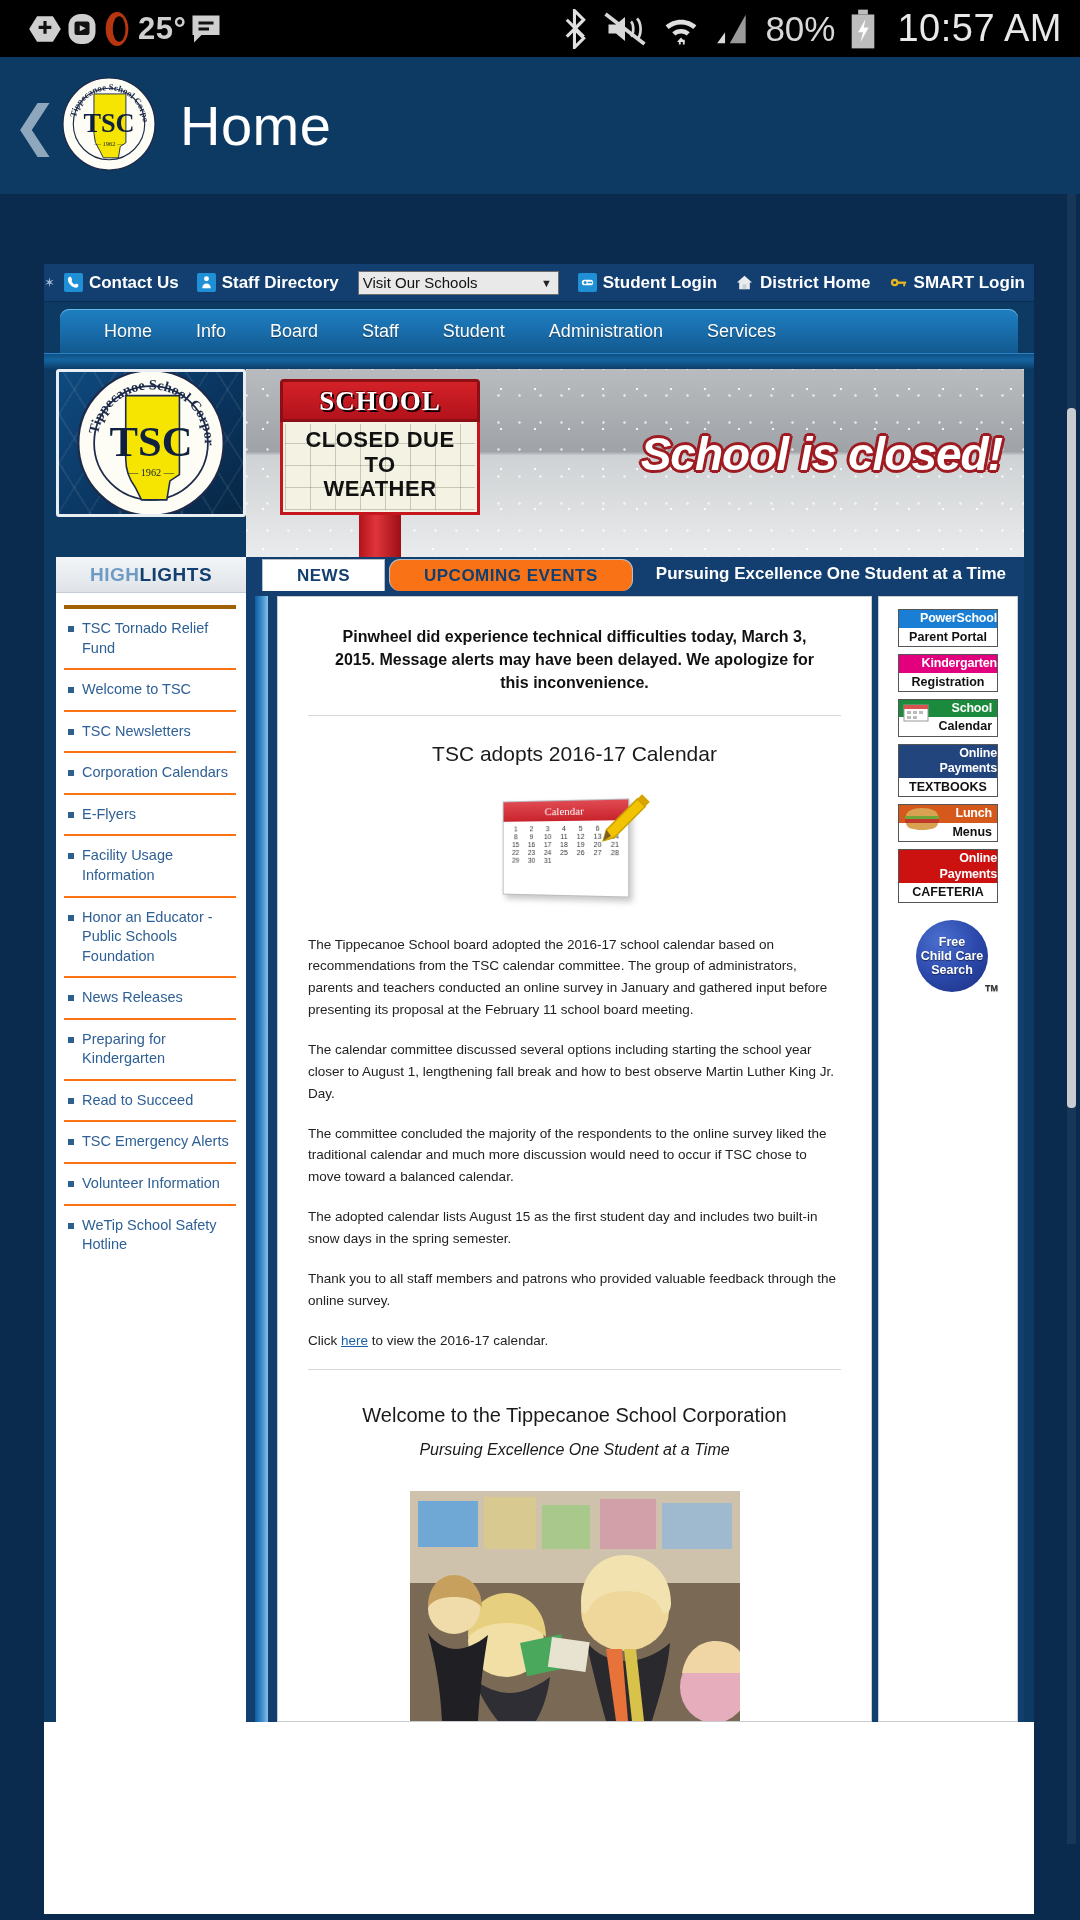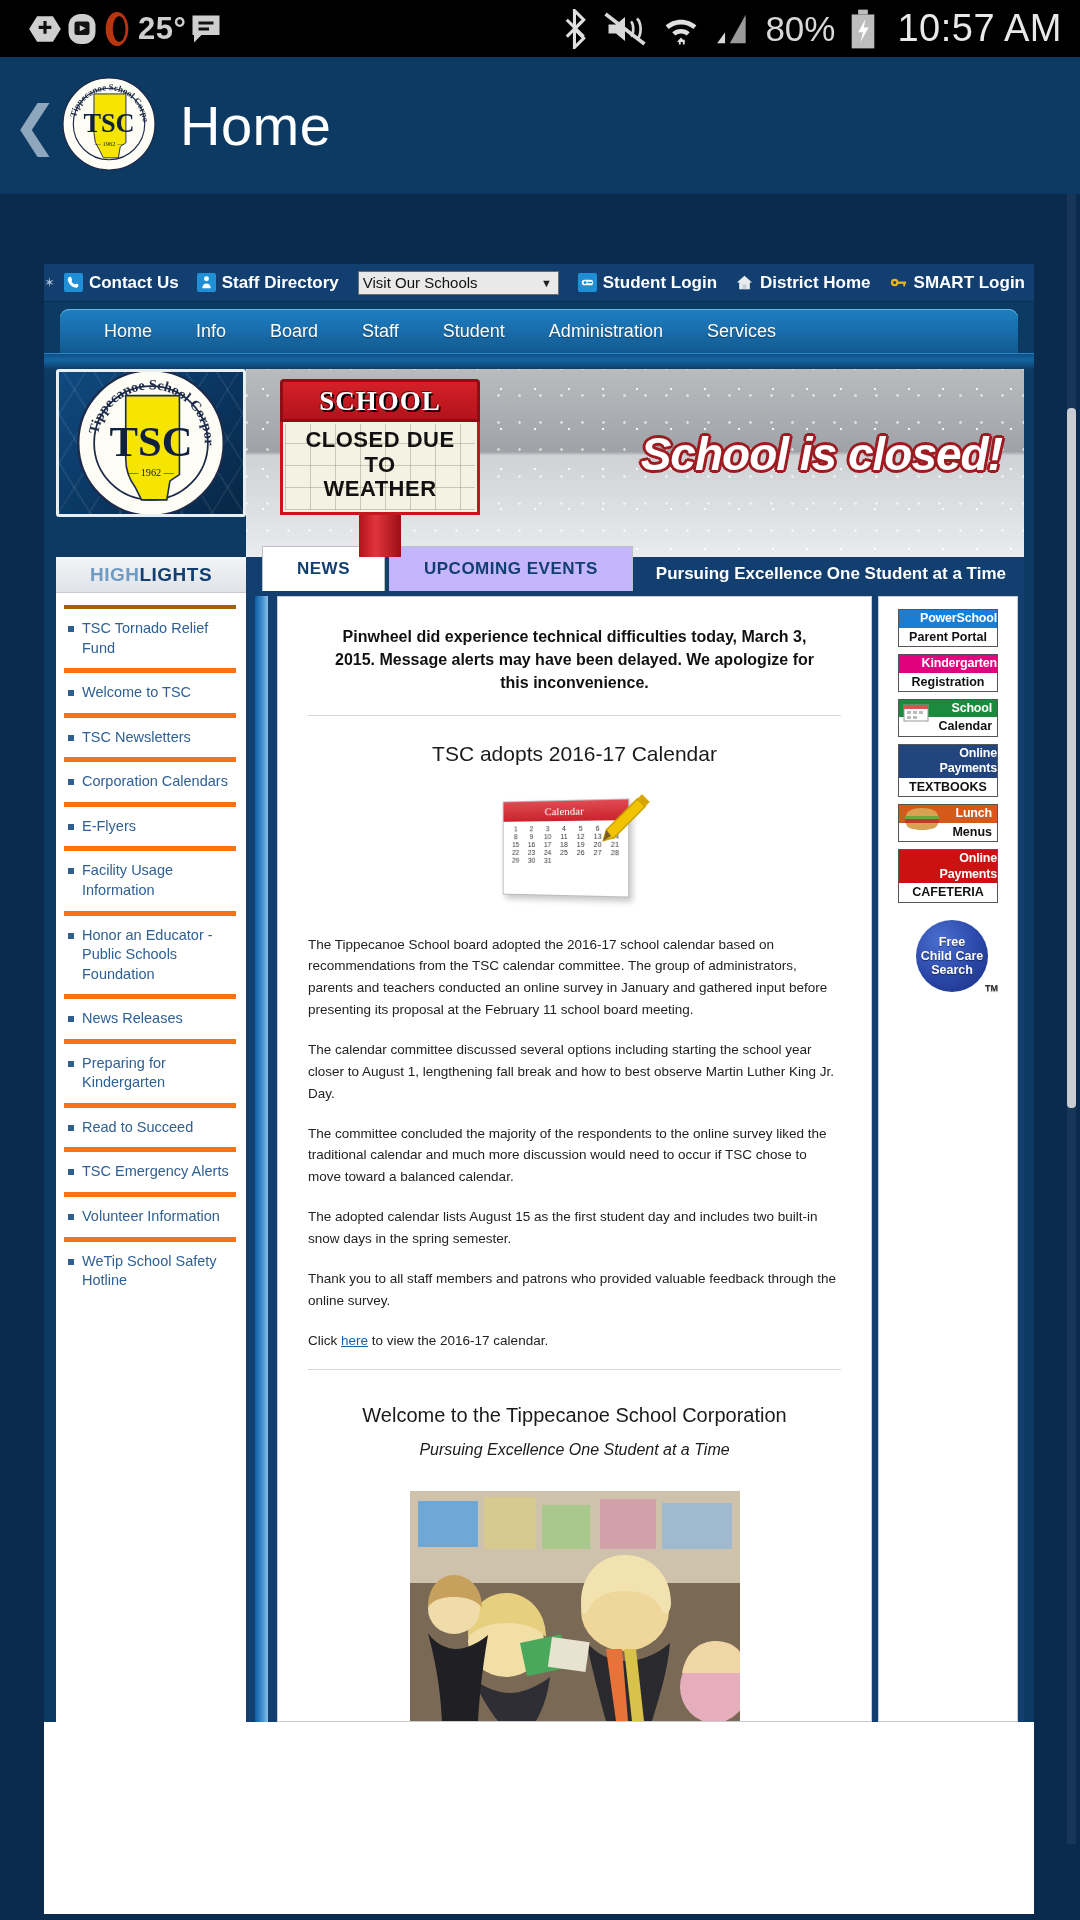--- a/index.html
+++ b/index.html
@@ -158,41 +158,41 @@
   .highlights{
     height:36px; display:flex; align-items:center; justify-content:center;
     background:linear-gradient(180deg,#f3f5f7 0%,#dfe3e8 100%);
     border-bottom:1px solid #c6ccd3;
   }
   .highlights .h1{ color:#6d9bc3; font-size:19px; font-weight:700; letter-spacing:.5px;}
   .highlights .h2{ color:#123f70; font-size:19px; font-weight:700; letter-spacing:.5px;}
   .hl-list{ padding:12px 10px 18px 8px; }
   .hl-item{
     display:flex; gap:8px; align-items:flex-start;
-    padding:10px 4px 10px 4px; border-top:5px solid #f97316;
+    padding:10px 4px 10px 4px; border-top:2px solid #f97316;
   }
   .hl-item:first-child{ border-top:4px solid #a16207;justify-content:center; }
   .hl-bullet{
     width:6px; height:6px; background:#2f5f8f; flex:0 0 6px; margin-top:7px;
   }
   .hl-item span.txt{ color:#2f6095; font-size:14.5px; line-height:1.35; }
 
   
   .rightwrap{ flex:1; display:flex; flex-direction:column; }
   .tabstrip{
     height:34px; background:#123f70; display:flex; align-items:flex-end;
     padding-left:16px; position:relative;
   }
   .tab{
-    height:45px; padding:1px 34px; display:flex; align-items:center;
+    height:32px; padding:1px 34px; display:flex; align-items:center;
     font-size:17px; font-weight:700; letter-spacing:.5px;
     border:1px solid #b9bfc6; border-bottom:0; margin-right:4px;
   }
   .tab.active{ background:#fff; color:#123f70; }
-  .tab.inactive{ background:#c4b5fd; color:#123f70; }
+  .tab.inactive{ background:#f97316; color:#123f70;border-radius:11px; }
   .tagline{
     position:absolute; right:18px; bottom:7px; color:#fff;
     font-size:17px; font-weight:700;
   }
   .panes{ flex:1; display:flex; background:#123f70; padding:5px 6px 0 6px; }
   .newspane{
     flex:1; background:#fff; border:1px solid #c8ccd0; margin-left:9px;
     padding:26px 30px 0 30px; overflow:hidden; position:relative;
   }
   .newsbar{

